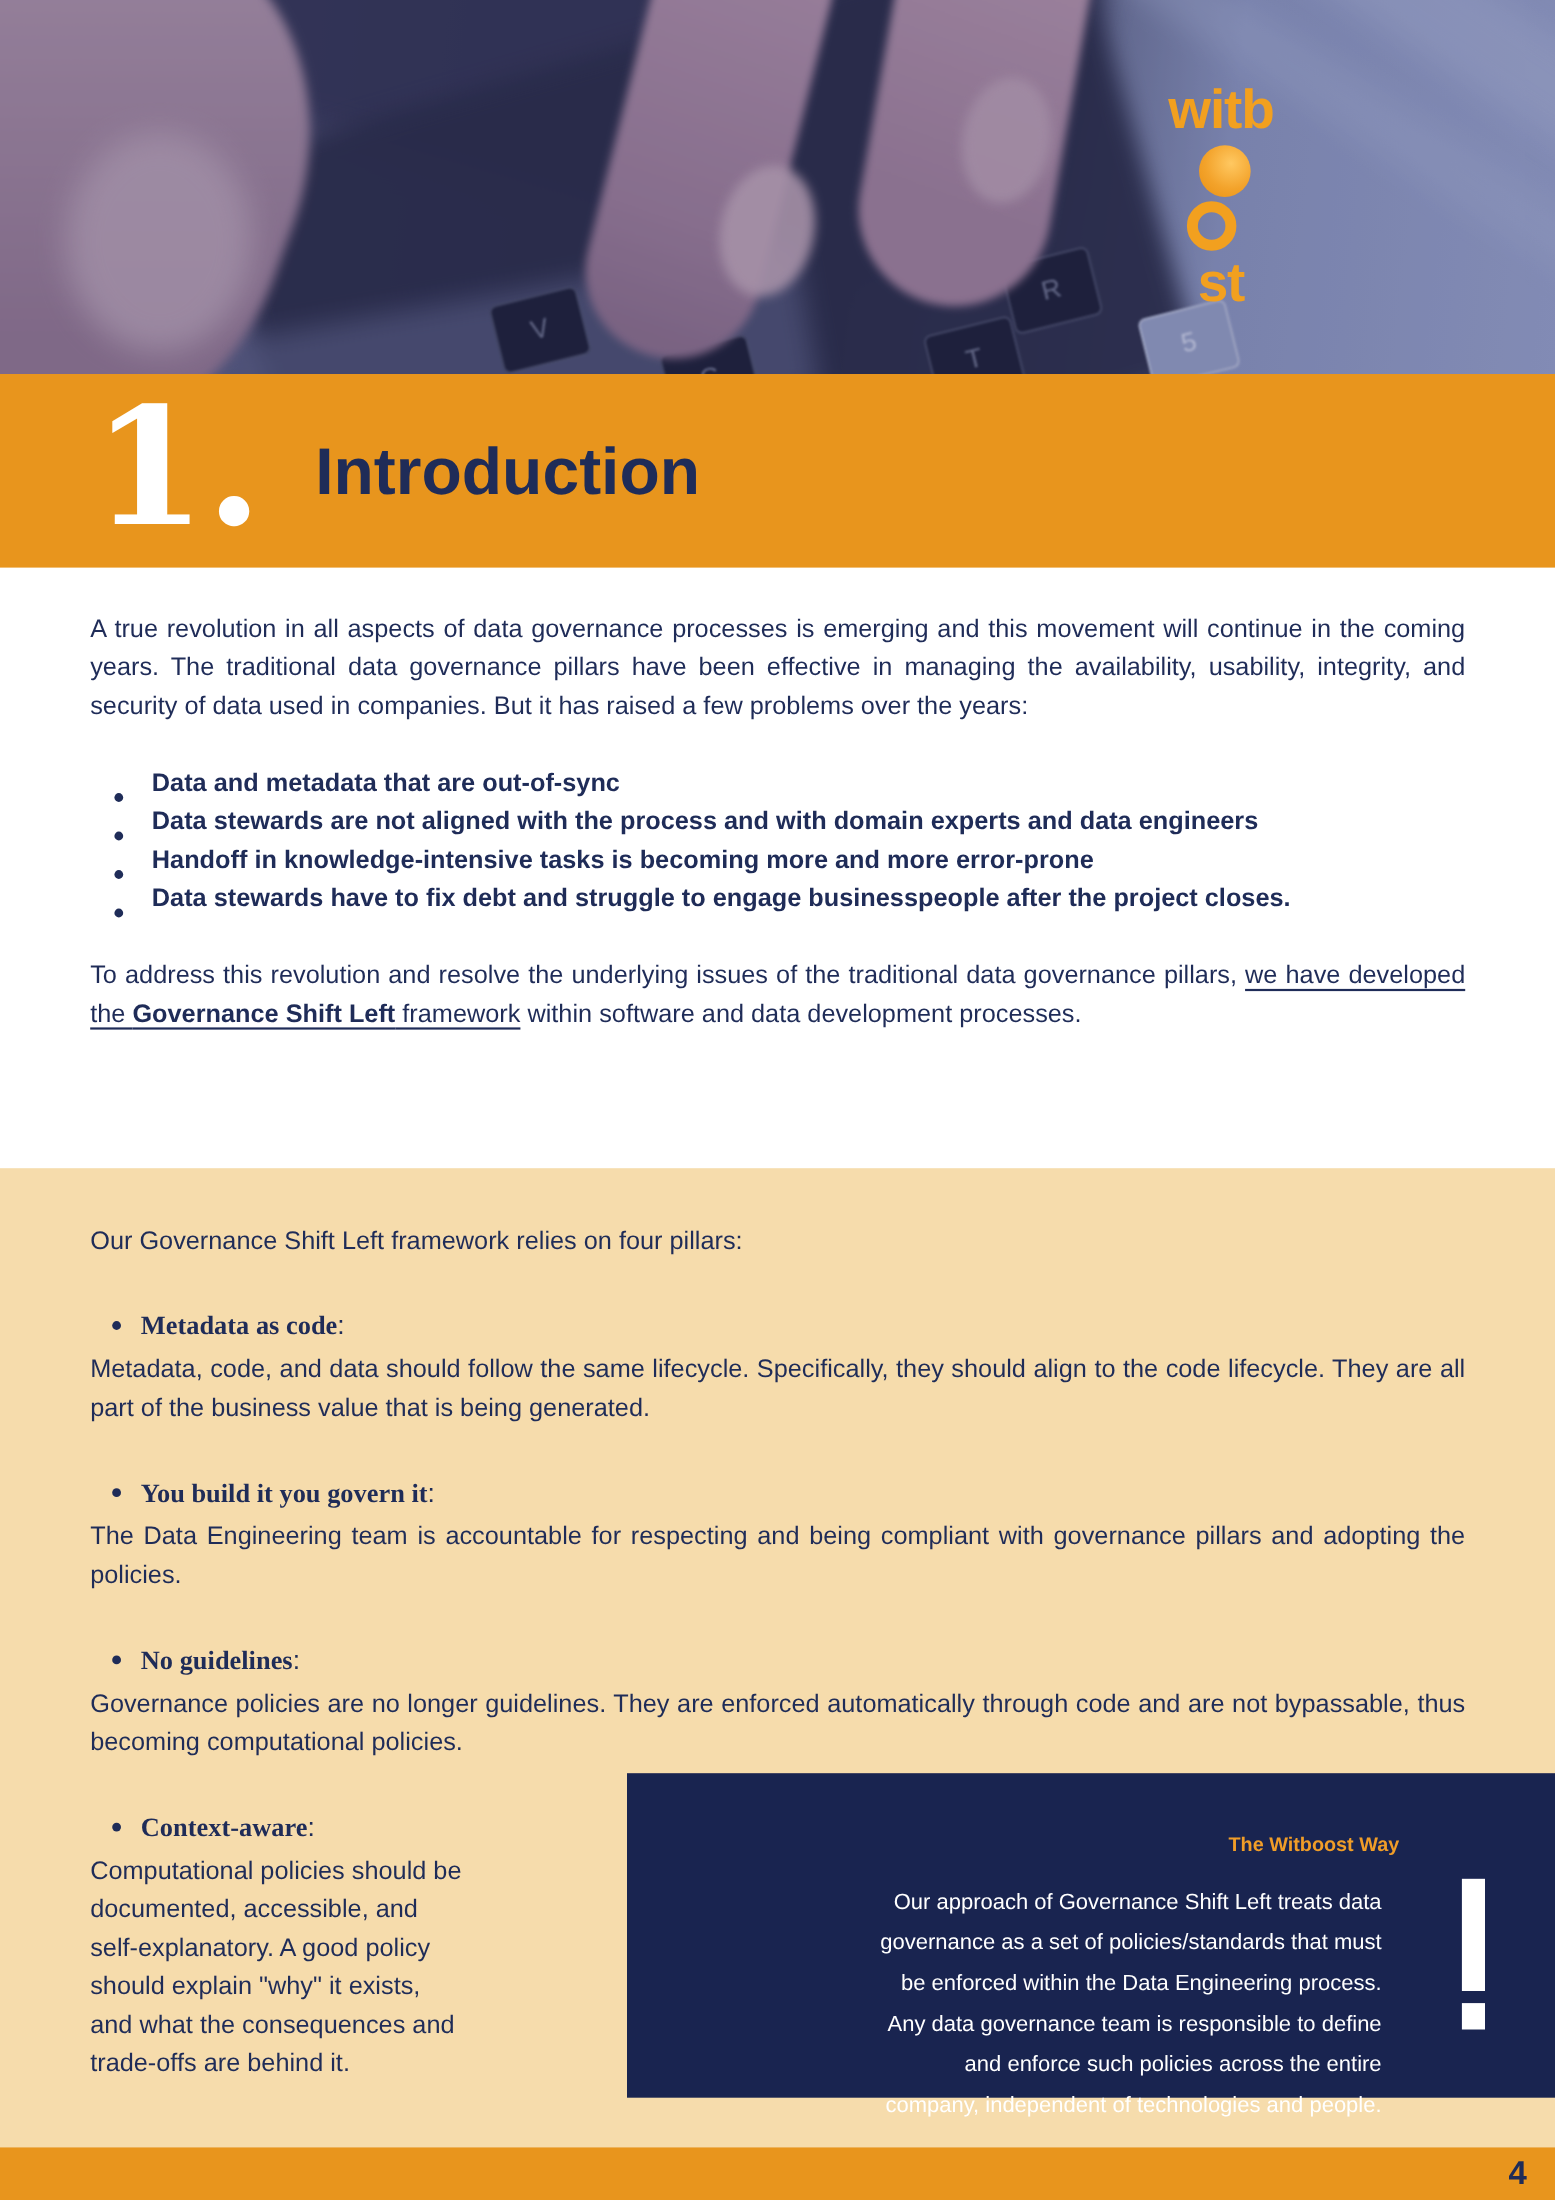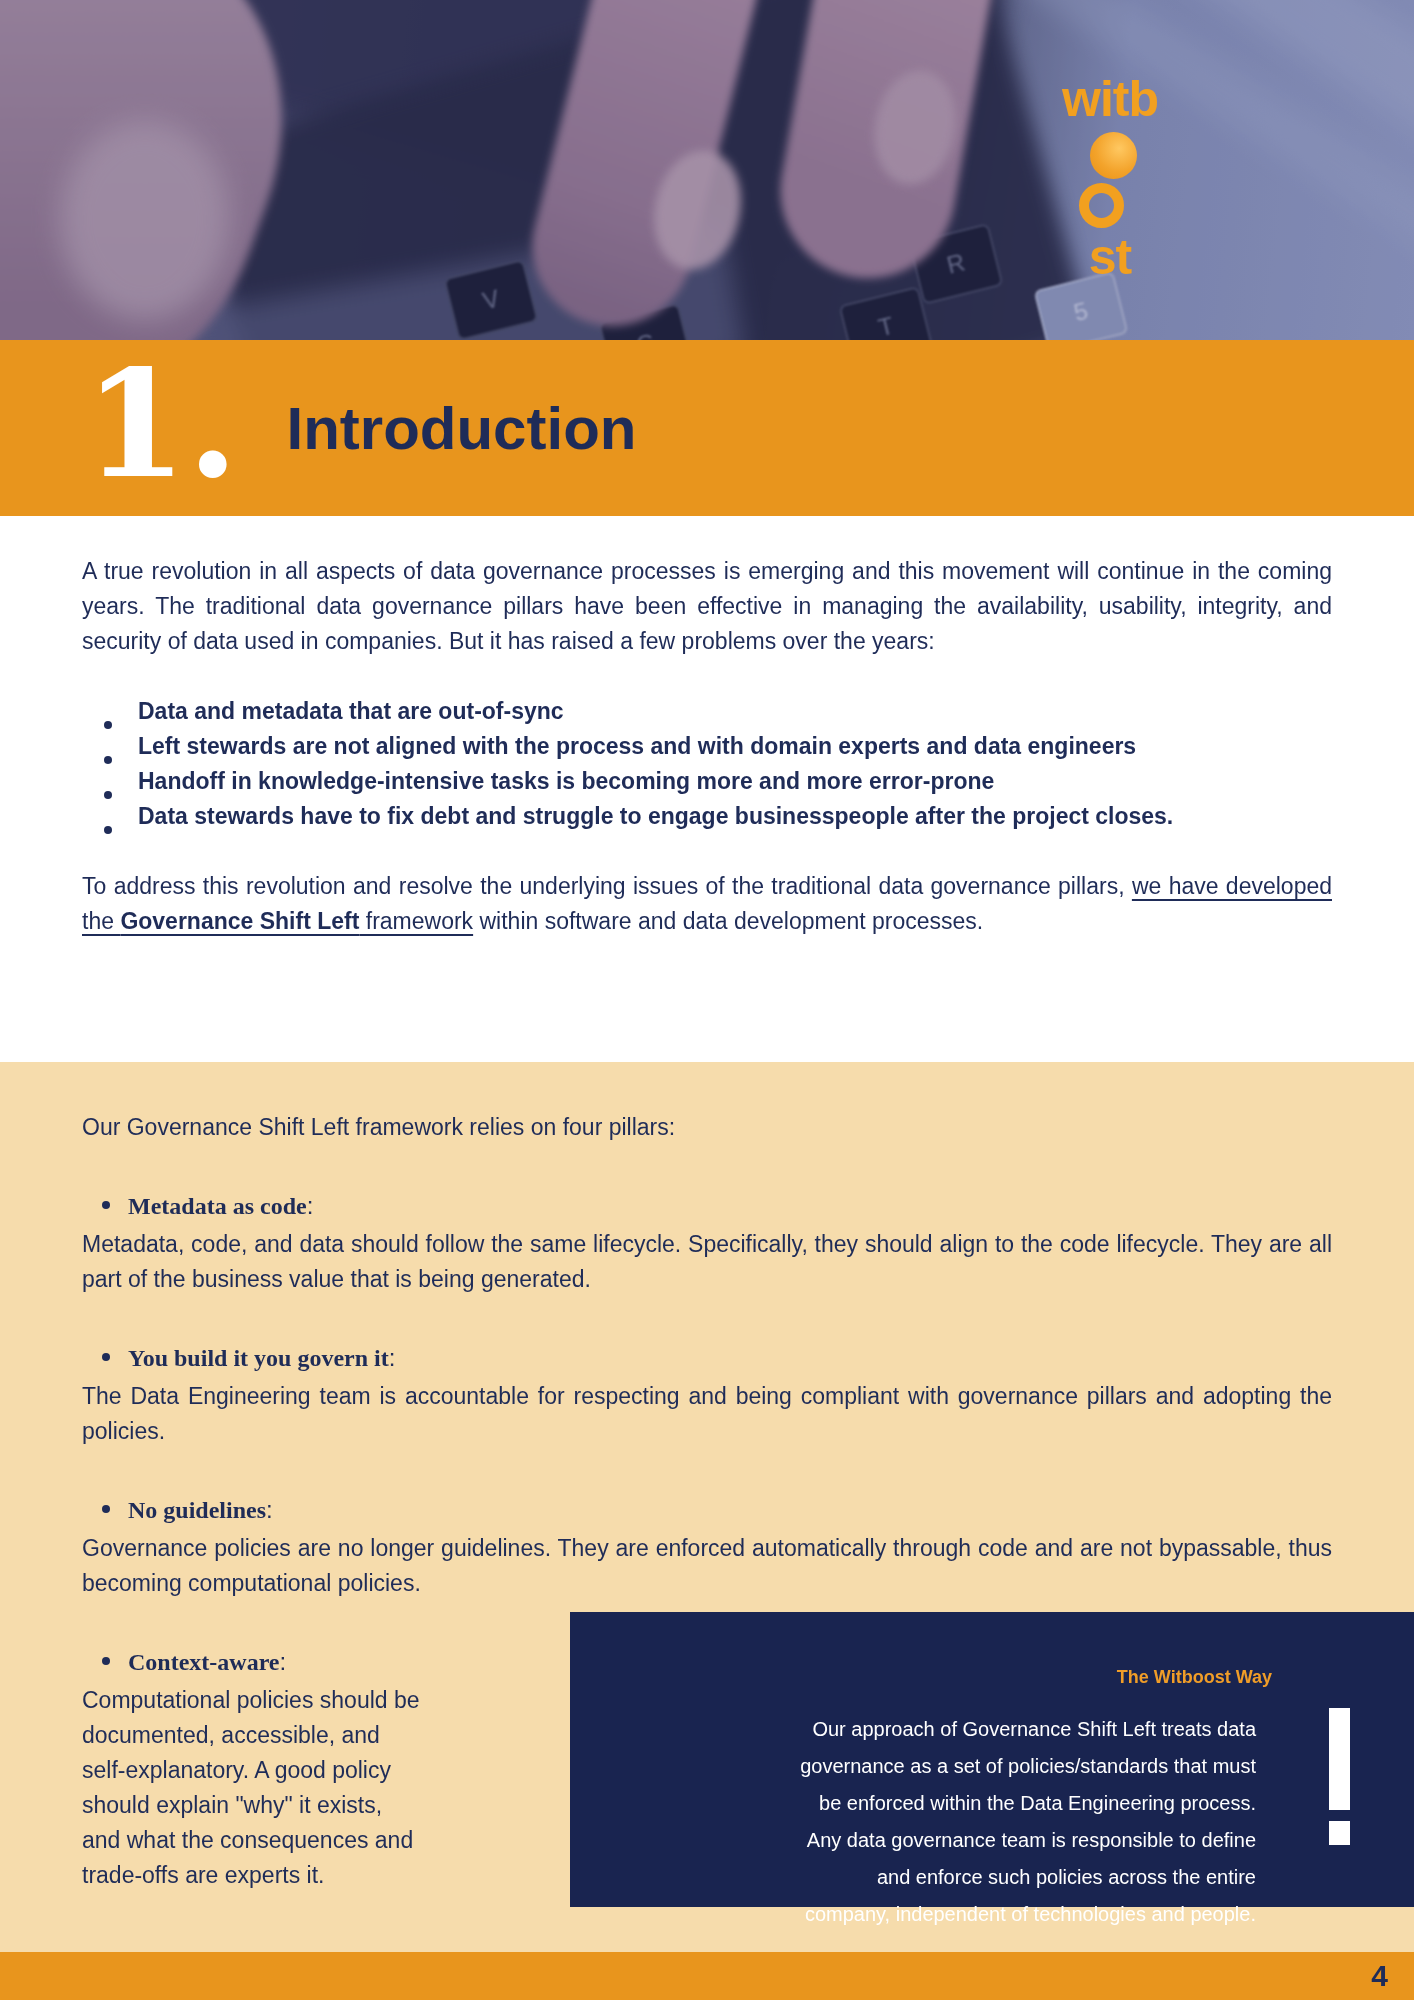--- a/index.html
+++ b/index.html
@@ -122,21 +122,21 @@
   <section class="intro">
     <p class="justify">A true revolution in all aspects of data governance processes is emerging and this movement will continue in the coming years. The traditional data governance pillars have been effective in managing the availability, usability, integrity, and security of data used in companies. But it has raised a few problems over the years:</p>
 
     <ul class="bullet-list">
       <li class="bullet-item">
         <span class="dot"></span>
         <span>Data and metadata that are out-of-sync</span>
       </li>
       <li class="bullet-item">
         <span class="dot"></span>
-        <span>Left stewards are not aligned with the process and with domain experts and data engineers</span>
+        <span>Data stewards are not aligned with the process and with domain experts and data engineers</span>
       </li>
       <li class="bullet-item">
         <span class="dot"></span>
         <span>Handoff in knowledge-intensive tasks is becoming more and more error-prone</span>
       </li>
       <li class="bullet-item">
         <span class="dot"></span>
         <span>Data stewards have to fix debt and struggle to engage businesspeople after the project closes.</span>
       </li>
     </ul>
@@ -174,21 +174,21 @@
     <div class="pillar">
       <div class="pillar-title">
         <span class="dot"></span>
         <span><strong class="pillar-title-text">Context-aware</strong><span>:</span></span>
       </div>
       <p class="pillar-body narrow">Computational policies should be
 documented, accessible, and
 self-explanatory. A good policy
 should explain "why" it exists,
 and what the consequences and
-trade-offs are experts it.</p>
+trade-offs are behind it.</p>
     </div>
 
     <aside class="callout">
       <h2 class="callout-title">The Witboost Way</h2>
       <p class="callout-body">Our approach of Governance Shift Left treats data
 governance as a set of policies/standards that must
 be enforced within the Data Engineering process.
 Any data governance team is responsible to define
 and enforce such policies across the entire
 company, independent of technologies and people.</p>

